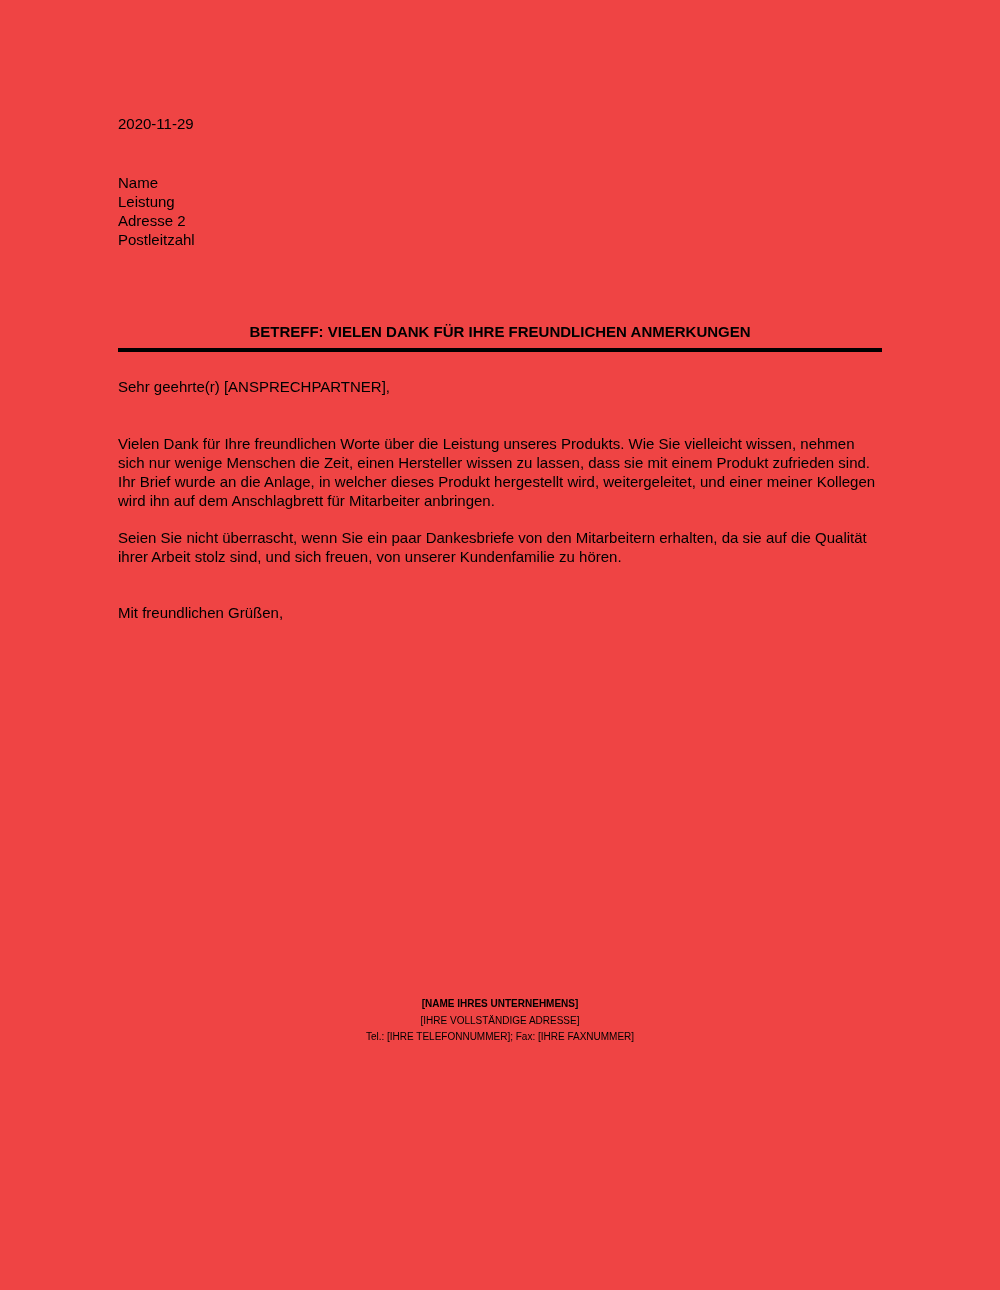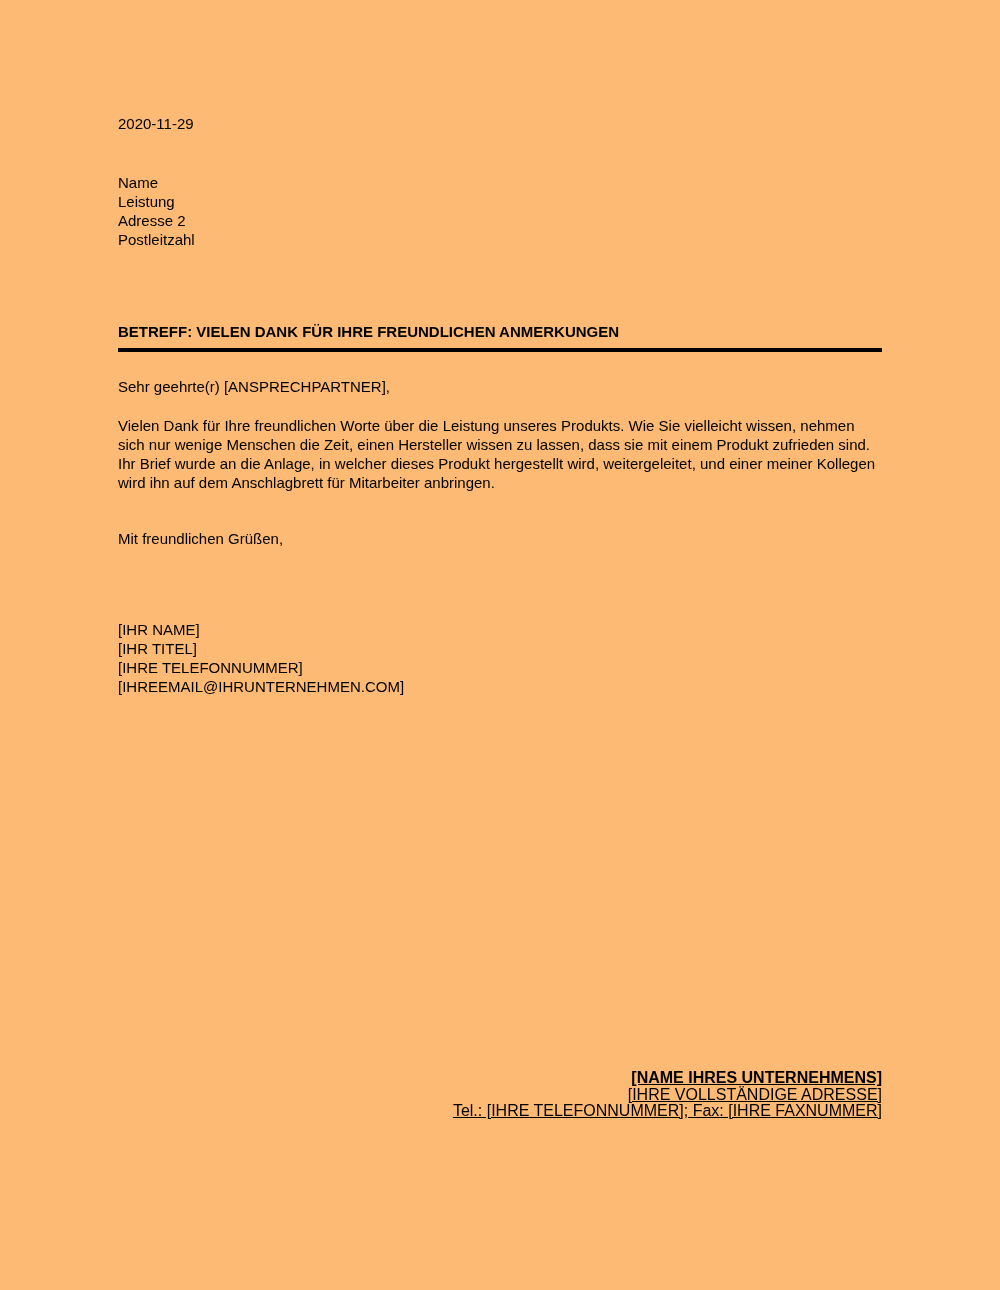--- a/index.html
+++ b/index.html
@@ -4,67 +4,67 @@
 <style>
   html, body {
     margin: 0;
     padding: 0;
     background: #ffffff;
   }
   .page {
     position: relative;
     width: 1000px;
     height: 1290px;
-    background: #fdba74;
+    background: #ef4444;
     color: #000000;
     font-family: "Liberation Sans", sans-serif;
     font-size: 15px;
     line-height: 19px;
     overflow: hidden;
   }
   .content {
     padding: 0 118px;
   }
   .date {
     margin-top: 114px;
   }
   .recipient {
     margin-top: 40px;
   }
   .subject {
     margin-top: 73px;
     font-weight: bold;
+    text-align: center;
   }
   .rule {
     margin-top: 7px;
     height: 4px;
     background: #000000;
     width: 100%;
   }
   .salutation {
     margin-top: 25px;
   }
   .para-1 {
-    margin-top: 20px;
+    margin-top: 38px;
   }
   .para-2 {
     margin-top: 18px;
   }
   .closing {
     margin-top: 37px;
   }
   .signature {
     margin-top: 72px;
   }
   .footer {
     margin-top: 374px;
-    text-align: right;
-    font-size: 16px;
+    text-align: center;
+    font-size: 10px;
     line-height: 16.5px;
-    text-decoration: underline;
   }
   .footer .company {
     font-weight: bold;
   }
 </style>
 </head>
 <body>
 
 <div class="page">
   <div class="content">
@@ -77,29 +77,24 @@
       <div>Adresse 2</div>
       <div>Postleitzahl</div>
     </div>
 
     <div class="subject">BETREFF: VIELEN DANK FÜR IHRE FREUNDLICHEN ANMERKUNGEN</div>
     <div class="rule"></div>
 
     <div class="salutation">Sehr geehrte(r) [ANSPRECHPARTNER],</div>
 
     <div class="para-1">Vielen Dank für Ihre freundlichen Worte über die Leistung unseres Produkts. Wie Sie vielleicht wissen, nehmen sich nur wenige Menschen die Zeit, einen Hersteller wissen zu lassen, dass sie mit einem Produkt zufrieden sind. Ihr Brief wurde an die Anlage, in welcher dieses Produkt hergestellt wird, weitergeleitet, und einer meiner Kollegen wird ihn auf dem Anschlagbrett für Mitarbeiter anbringen.</div>
+    <div class="para-2">Seien Sie nicht überrascht, wenn Sie ein paar Dankesbriefe von den Mitarbeitern erhalten, da sie auf die Qualität ihrer Arbeit stolz sind, und sich freuen, von unserer Kundenfamilie zu hören.</div>
 
     <div class="closing">Mit freundlichen Grüßen,</div>
 
-    <div class="signature">
-      <div>[IHR NAME]</div>
-      <div>[IHR TITEL]</div>
-      <div>[IHRE TELEFONNUMMER]</div>
-      <div>[IHREEMAIL@IHRUNTERNEHMEN.COM]</div>
-    </div>
 
     <div class="footer">
       <div class="company">[NAME IHRES UNTERNEHMENS]</div>
       <div>[IHRE VOLLSTÄNDIGE ADRESSE]</div>
       <div>Tel.: [IHRE TELEFONNUMMER]; Fax: [IHRE FAXNUMMER]</div>
     </div>
 
   </div>
 </div>
 

